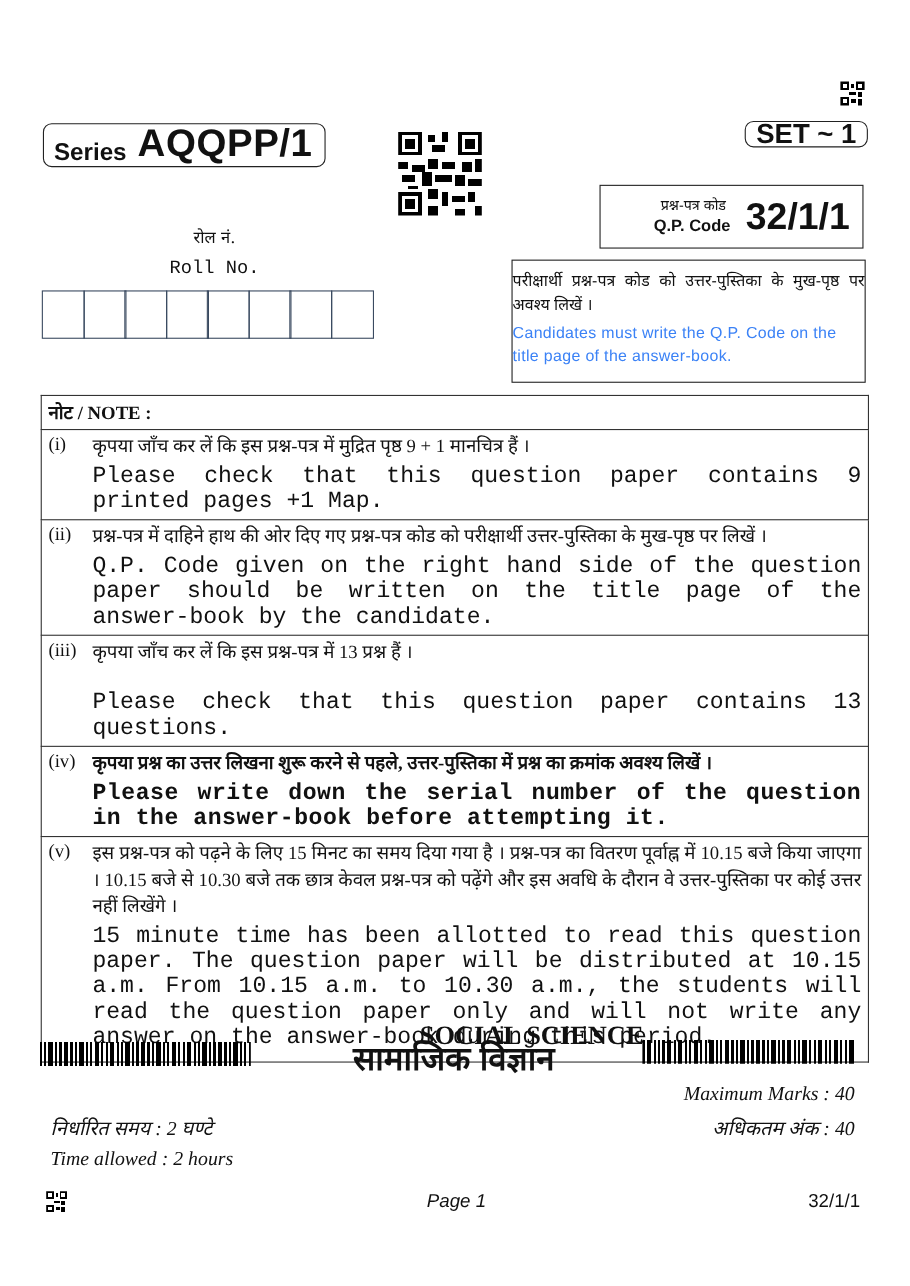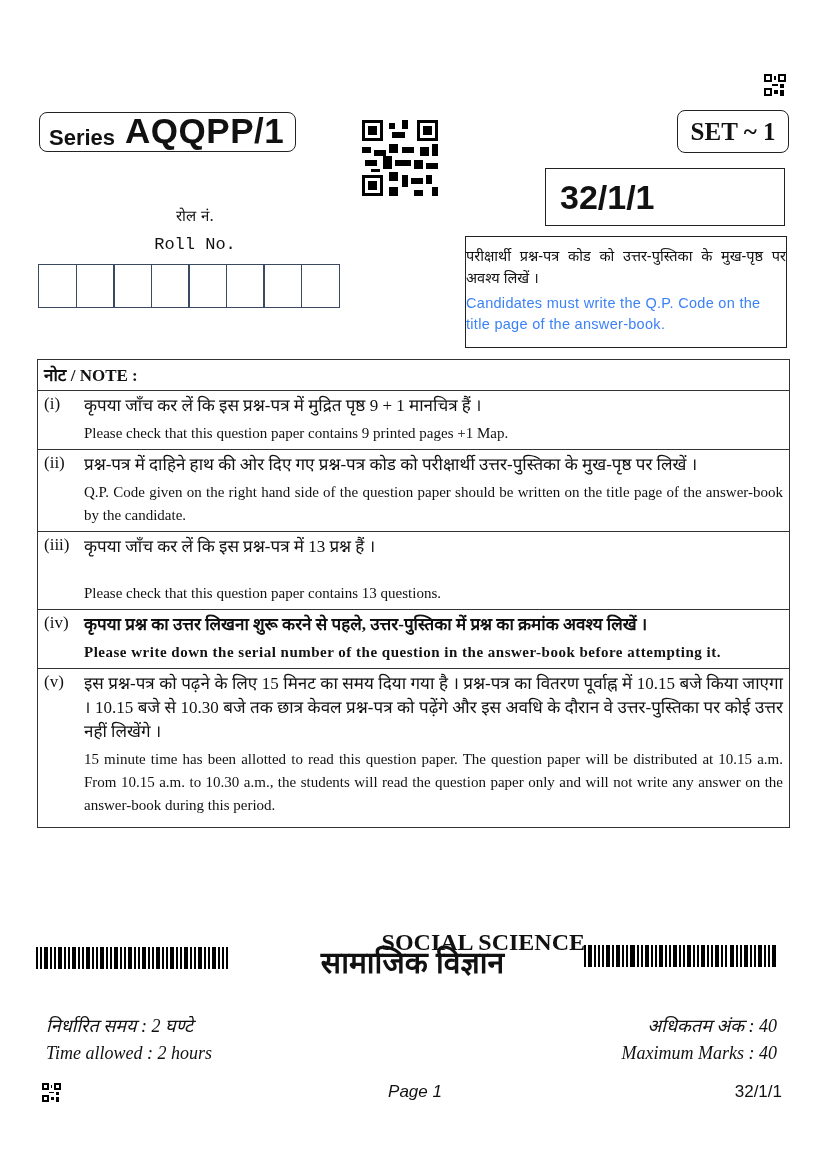--- a/index.html
+++ b/index.html
@@ -10,24 +10,24 @@
   .series-box {
     left: 39px; top: 112px; width: 257px; height: 40px;
     border: 1.5px solid #222; border-radius: 8px;
     display: flex; align-items: flex-end; padding-left: 9px;
     font-family: "Liberation Sans", sans-serif; font-weight: bold;
   }
   .series-box .lbl { font-size: 22px; margin-right: 10px; }
   .series-box .val { font-size: 35px; letter-spacing: 0.5px; }
 
   .set-box {
-    left: 677px; top: 110px; width: 112px; height: 43px;
+    left: 677px; top: 110px; width: 112px; height: 24px;
     border: 1.5px solid #222; border-radius: 8px;
     display: flex; align-items: center; justify-content: center;
-    font-family: Liberation Serif, serif; font-weight: bold; font-size: 25px;
+    font-family: Liberation Sans, sans-serif; font-weight: bold; font-size: 25px;
   }
 
   .qr { background: #fff; }
   .qr-main { left: 362px; top: 120px; width: 76px; height: 76px; }
   .qr-small { left: 764px; top: 74px; width: 22px; height: 22px; }
   .qr-foot { left: 42px; top: 1083px; width: 19px; height: 19px; }
 
   .roll-hi { left: 140px; top: 205px; width: 110px; text-align: center; font-size: 15px; }
   .roll-en { left: 130px; top: 235px; width: 130px; text-align: center; font-size: 17px; font-family: Liberation Mono, monospace; }
   .roll-boxes { left: 38px; top: 264px; display: flex; }
@@ -53,36 +53,36 @@
   .note-table {
     left: 37px; top: 359px; width: 753px; border: 1.5px solid #333; border-collapse: collapse;
     font-family: "Liberation Serif", serif;
   }
   .note-table td { border: 1.5px solid #333; padding: 3px 6px 4px 6px; vertical-align: top; }
   .note-hdr { font-size: 17px; font-weight: bold; height: 30px; }
   .note-row { display: flex; }
   .note-num { width: 40px; flex-shrink: 0; font-size: 17px; }
   .note-body { flex: 1; }
   .note-body .hi { font-size: 17px; line-height: 24px; text-align: justify; }
-  .note-body .en { font-size: 15px; line-height: 23px; text-align: justify; margin-top: 4px; }
+  .note-body .en { font-size: 21px; line-height: 23px; text-align: justify; margin-top: 4px; font-family: Liberation Mono, monospace; }
   .bold { font-weight: bold; }
   .en.bold { letter-spacing: 0.5px; }
 
   .barcode { height: 22px; }
   .barcode-left { left: 36px; top: 947px; width: 192px; }
   .barcode-right { left: 584px; top: 945px; width: 194px; }
 
   .subj-hi { left: 240px; top: 941px; width: 345px; text-align: center; font-family: "Liberation Sans", sans-serif; font-size: 30px; font-weight: bold; }
   .subj-en { left: 240px; top: 929px; width: 345px; text-align: right; font-family: "Liberation Serif", serif; font-size: 24px; font-weight: bold; }
 
   .meta { font-family: "Liberation Serif", serif; font-style: italic; font-size: 18px; }
   .time-hi { left: 46px; top: 1013px; }
   .time-en { left: 46px; top: 1043px; }
   .marks-hi { right: 50px; top: 1013px; text-align: right; }
-  .marks-en { right: 50px; top: 1043px; }
+  .marks-en { right: 50px; top: 984px; }
 
   .page-num { left: 350px; top: 1082px; width: 130px; text-align: center; font-family: "Liberation Sans", sans-serif; font-style: italic; font-size: 17px; }
   .foot-code { right: 45px; top: 1082px; font-family: "Liberation Sans", sans-serif; font-size: 17px; }
 </style>
 </head>
 <body>
 
 <div class="abs series-box">
   <span class="lbl">Series</span>
   <span class="val">AQQPP/1</span>
@@ -145,20 +145,24 @@
   <div class="cell"></div>
   <div class="cell"></div>
   <div class="cell"></div>
   <div class="cell"></div>
   <div class="cell"></div>
   <div class="cell"></div>
   <div class="cell"></div>
 </div>
 
 <div class="abs qpcode-box">
+  <div class="labels">
+    <span class="hi">प्रश्न-पत्र कोड</span>
+    <span class="en">Q.P. Code</span>
+  </div>
   <div class="code">32/1/1</div>
 </div>
 
 <div class="abs instr-box">
   <div class="hi">परीक्षार्थी प्रश्न-पत्र कोड को उत्तर-पुस्तिका के मुख-पृष्ठ पर अवश्य लिखें ।</div>
   <div class="en">Candidates must write the Q.P. Code on the title page of the answer-book.</div>
 </div>
 
 <table class="abs note-table">
   <tbody>

